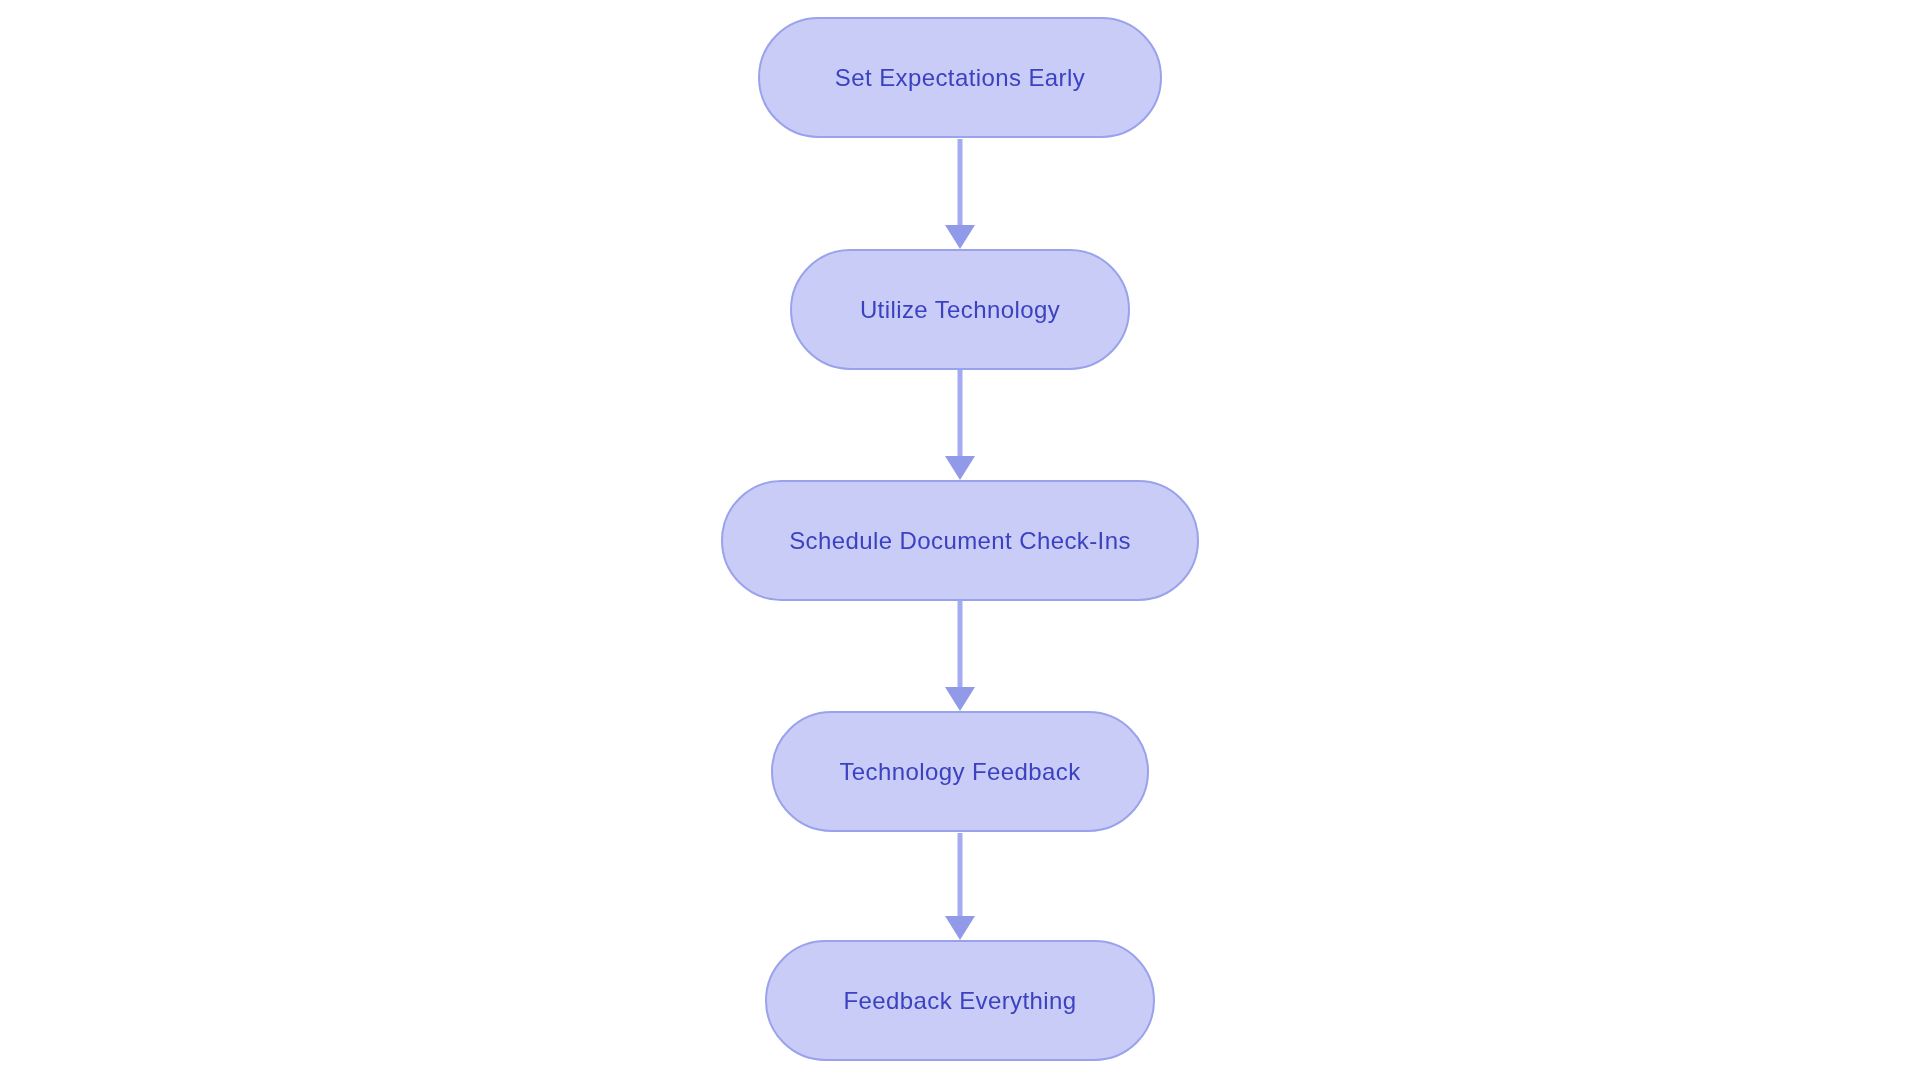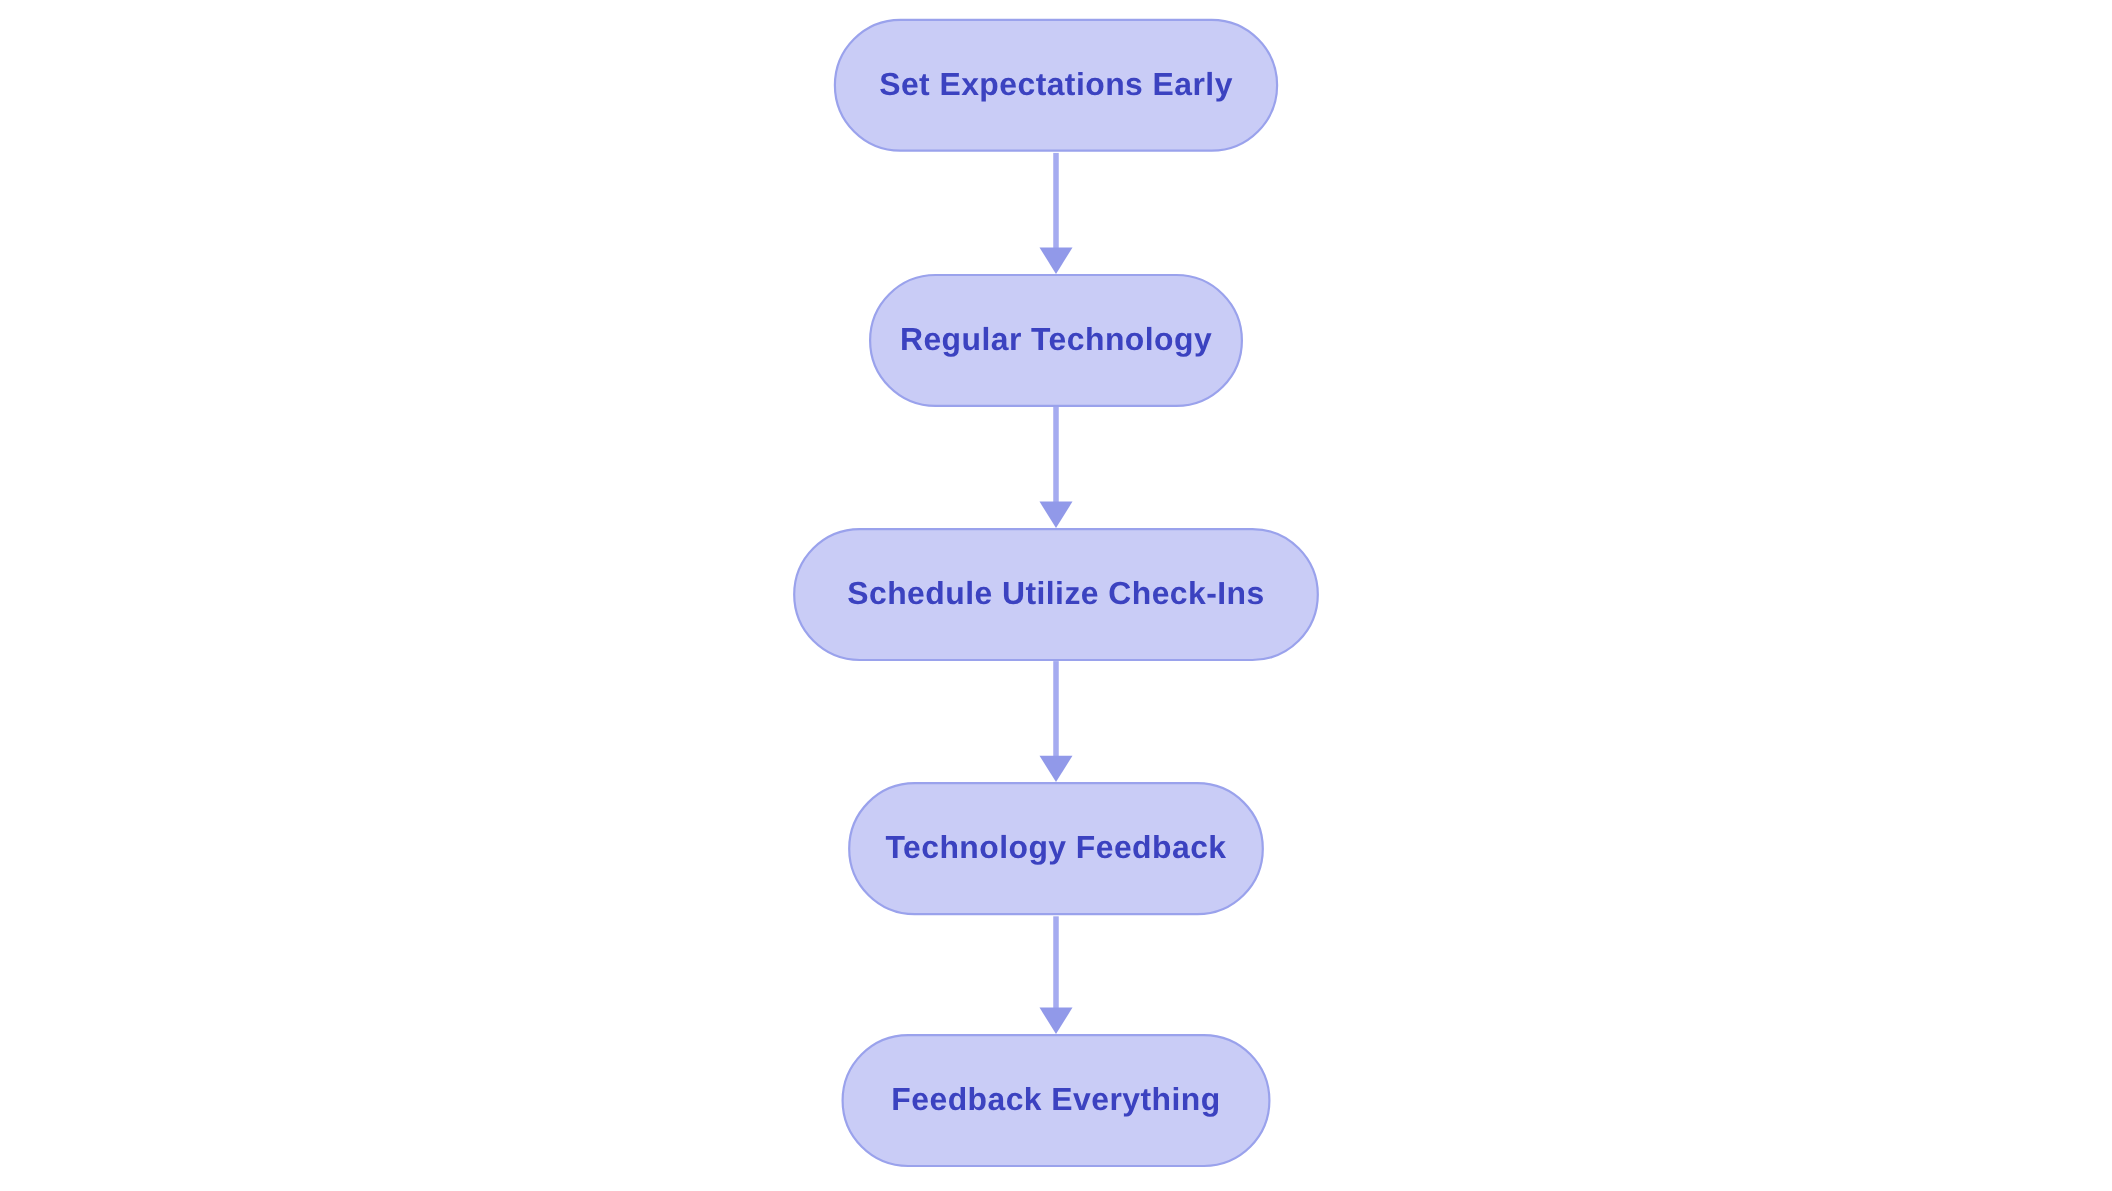--- a/index.html
+++ b/index.html
@@ -27,22 +27,22 @@
     height: 121px;
     background: var(--node-fill);
     border: 2px solid var(--node-border);
     border-radius: 61px;
     display: flex;
     align-items: center;
     justify-content: center;
   }
   .node-label {
     color: var(--node-text);
-    font-size: 29px;
-    font-weight: 700;
+    font-size: 24px;
+    font-weight: 400;
     letter-spacing: 0.4px;
     white-space: nowrap;
     text-align: right;
   }
   .n1 { top: 17px;  width: 404px; }
   .n2 { top: 249px; width: 340px; }
   .n3 { top: 480px; width: 478px; }
   .n4 { top: 711px; width: 378px; }
   .n5 { top: 940px; width: 390px; }
 
@@ -85,30 +85,30 @@
   <div class="node n1">
     <span class="node-label">Set Expectations Early</span>
   </div>
 
   <div class="arrow a1">
     <div class="arrow-line"></div>
     <div class="arrow-head"></div>
   </div>
 
   <div class="node n2">
-    <span class="node-label">Regular Technology</span>
+    <span class="node-label">Utilize Technology</span>
   </div>
 
   <div class="arrow a2">
     <div class="arrow-line"></div>
     <div class="arrow-head"></div>
   </div>
 
   <div class="node n3">
-    <span class="node-label">Schedule Utilize Check-Ins</span>
+    <span class="node-label">Schedule Document Check-Ins</span>
   </div>
 
   <div class="arrow a3">
     <div class="arrow-line"></div>
     <div class="arrow-head"></div>
   </div>
 
   <div class="node n4">
     <span class="node-label">Technology Feedback</span>
   </div>

